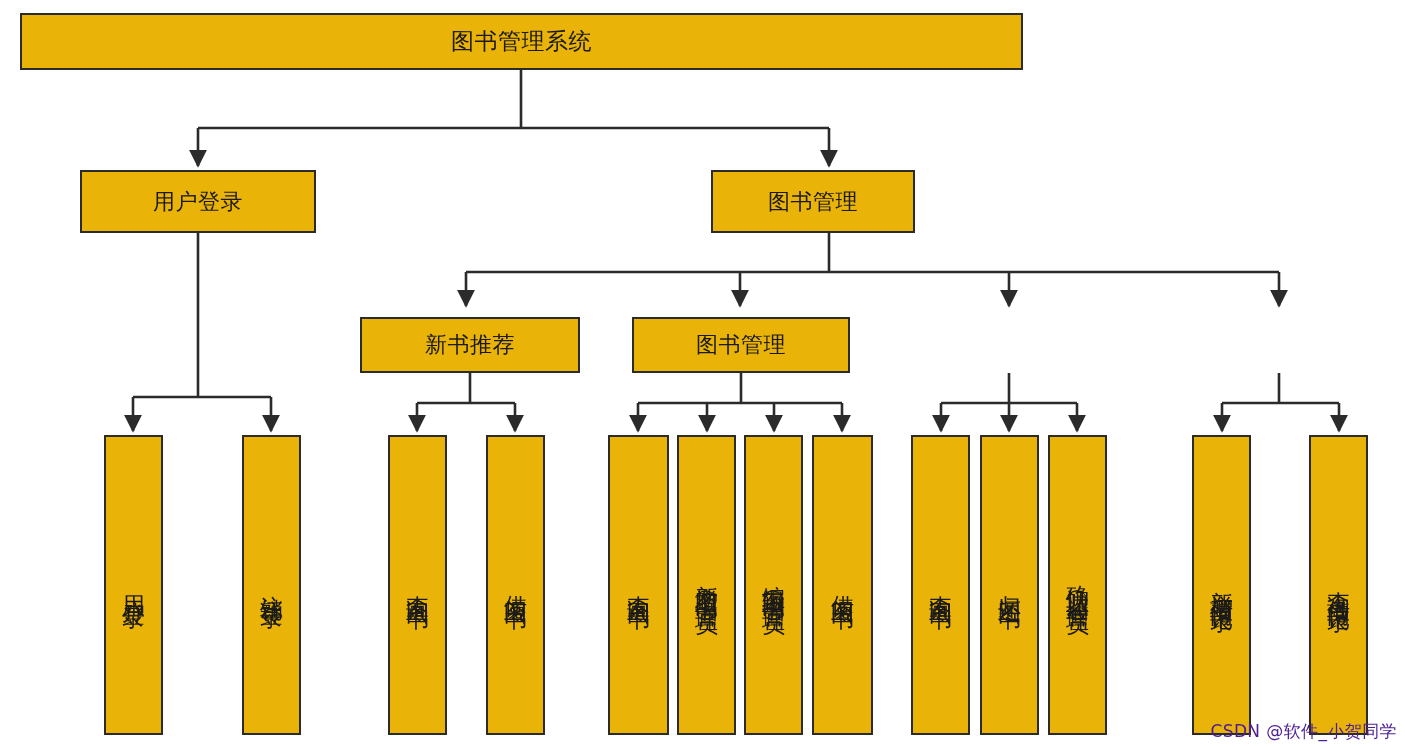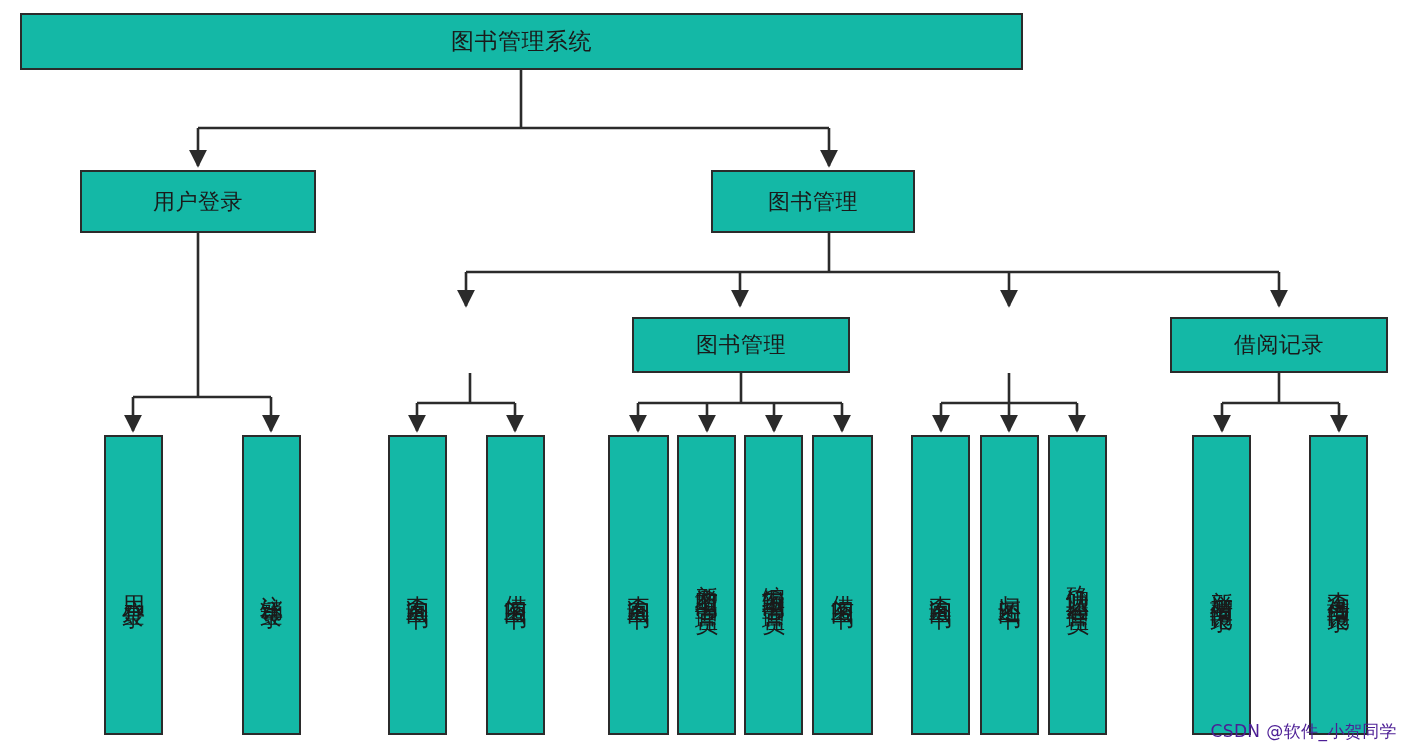--- a/index.html
+++ b/index.html
@@ -19,21 +19,21 @@
   #diagram-svg {
     position: absolute;
     left: 0;
     top: 0;
     width: 1405px;
     height: 747px;
   }
   .node-box {
     position: absolute;
     box-sizing: border-box;
-    background: #14b8a6;
+    background: #eab308;
     border: 2px solid #2b2b2b;
     display: flex;
     align-items: center;
     justify-content: center;
     overflow: hidden;
   }
   .node-label {
     color: #1a1a1a;
     font-family: "DejaVu Sans", "Liberation Sans", sans-serif;
     line-height: 1.18;
@@ -131,29 +131,29 @@
   </div>
 
   <div class="node-box horiz" style="left:80px; top:170px; width:236px; height:63px;">
     <span class="node-label">用户登录</span>
   </div>
 
   <div class="node-box horiz" style="left:711px; top:170px; width:204px; height:63px;">
     <span class="node-label">图书管理</span>
   </div>
 
+  <div class="node-box horiz" style="left:360px; top:317px; width:220px; height:56px;">
+    <span class="node-label">新书推荐</span>
+  </div>
 
   <div class="node-box horiz" style="left:632px; top:317px; width:218px; height:56px;">
     <span class="node-label">图书管理</span>
   </div>
 
 
-  <div class="node-box horiz" style="left:1170px; top:317px; width:218px; height:56px;">
-    <span class="node-label">借阅记录</span>
-  </div>
 
   <div class="node-box vert" style="left:104px; top:435px; width:59px; height:300px;">
     <span class="node-label">用户登录</span>
   </div>
 
   <div class="node-box vert" style="left:242px; top:435px; width:59px; height:300px;">
     <span class="node-label">注销登录</span>
   </div>
 
   <div class="node-box vert" style="left:388px; top:435px; width:59px; height:300px;">

